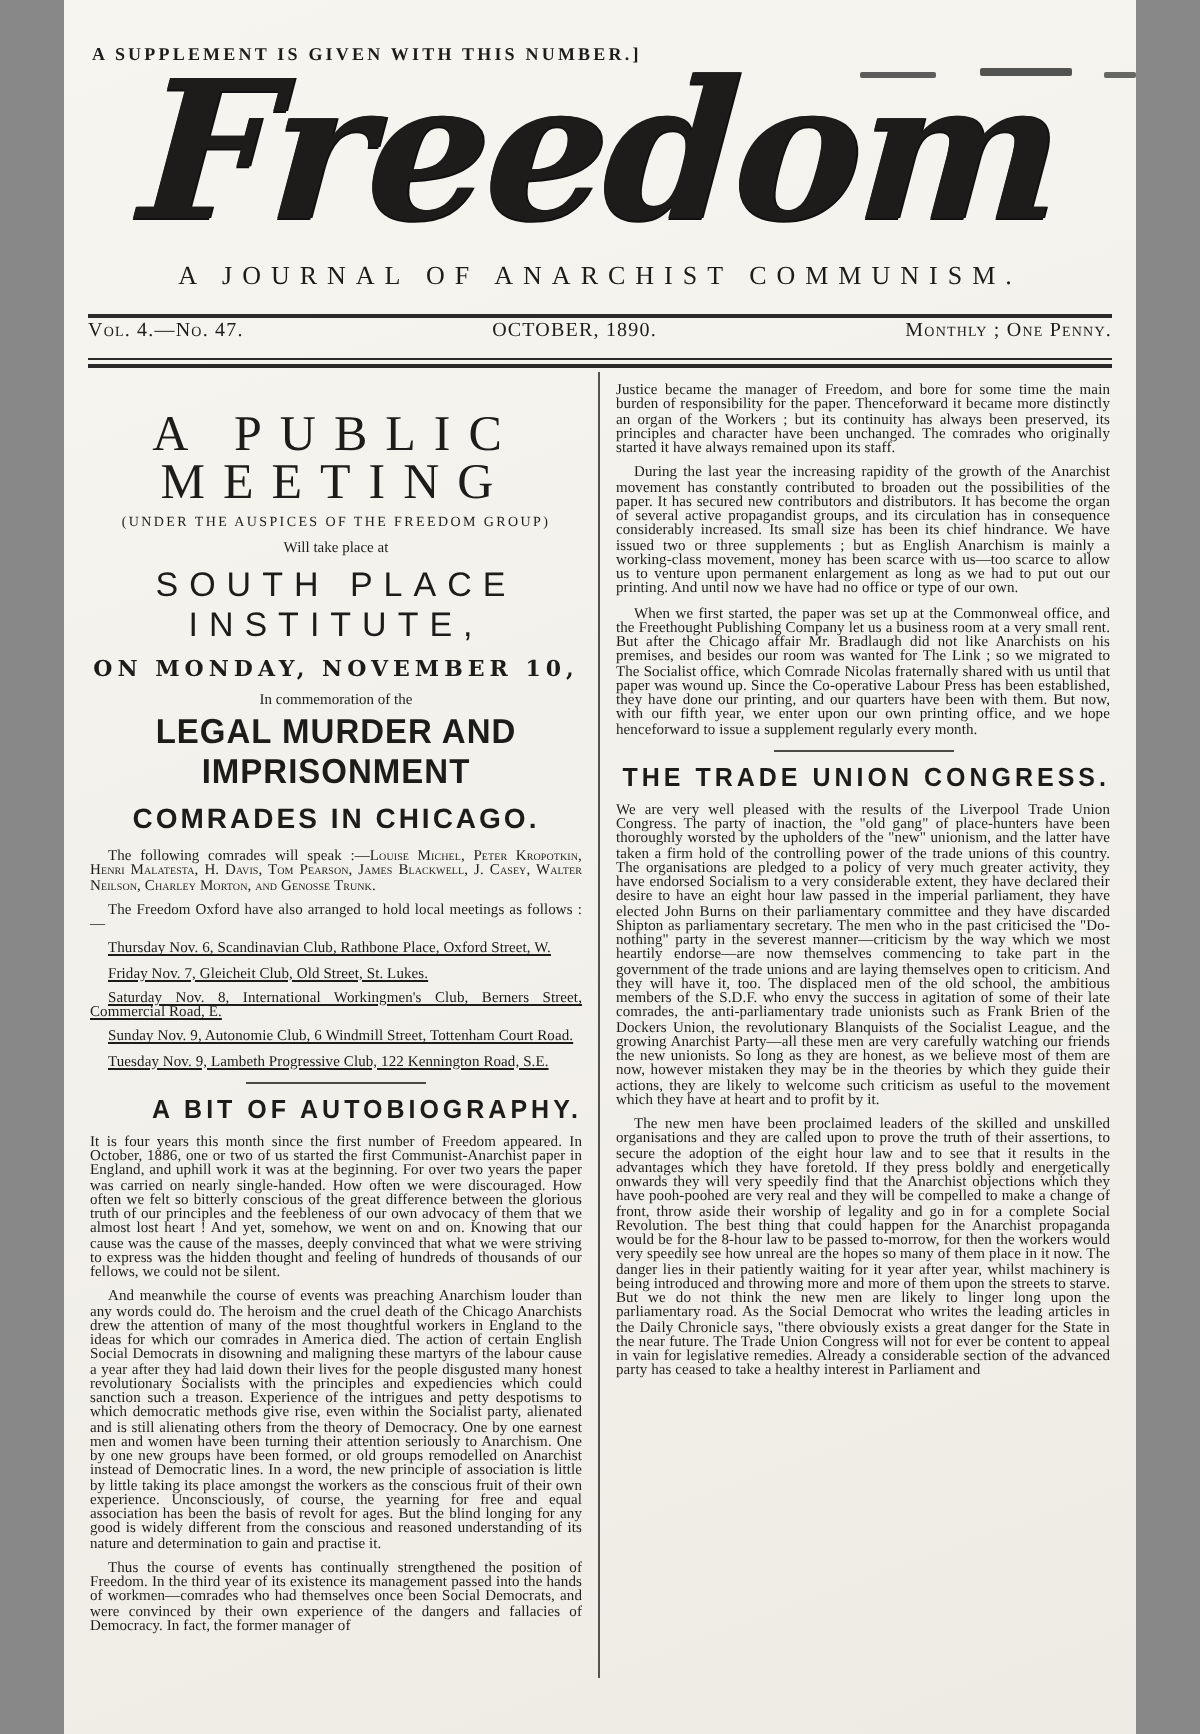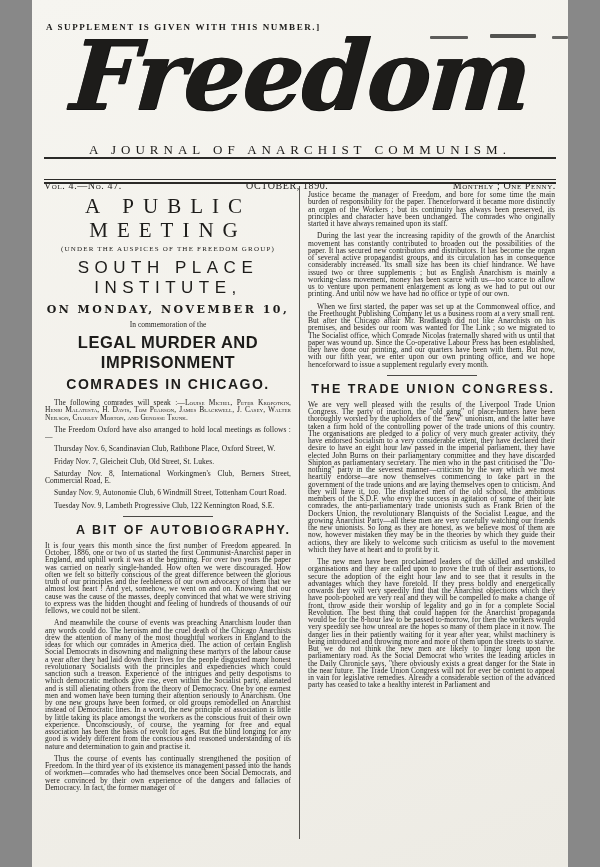--- a/index.html
+++ b/index.html
@@ -24,47 +24,47 @@
   .masthead{position:absolute;top:26px;left:0;width:100%;text-align:center;}
   .masthead-title{
     font-family:"DejaVu Serif",serif;
     font-style:italic;font-weight:700;
     font-size:96px;line-height:100px;
     letter-spacing:-2px;
     transform:skewX(-4deg);
     text-shadow:1px 0 0 #111,0 1px 0 #111;
   }
   .masthead-subtitle{
-    margin-top:16px;
+    margin-top:4px;
     font-size:13px;letter-spacing:5px;font-weight:400;
   }
   
   .rule-top{position:absolute;top:157px;left:12px;right:12px;border-top:2px solid #2b2a28;}
   .issue-bar{
-    position:absolute;top:176px;left:12px;right:12px;height:18px;
+    position:absolute;top:156px;left:12px;right:12px;height:18px;
     display:flex;align-items:center;justify-content:space-between;
     font-size:10px;
   }
   .issue-cell{font-variant:small-caps;letter-spacing:0.6px;}
   .rule-bottom{position:absolute;top:179px;left:12px;right:12px;border-top:1px solid #2b2a28;border-bottom:2px solid #2b2a28;height:2px;}
   
   .columns{
     position:absolute;top:186px;left:13px;right:13px;bottom:28px;
     display:flex;
   }
   .col{width:50%;box-sizing:border-box;text-align:justify;}
   .col-left{padding-right:8px;border-right:1px solid #55534f;}
   .col-right{padding-left:8px;}
   p{margin:5px 0 1px 0;font-size:7.5px;line-height:7.25px;letter-spacing:0.05px;}
   p.indent{text-indent:9px;}
-  p.hang{text-indent:9px;}
+  p.hang{text-indent:9px;text-decoration:underline;}
   .smallcaps{font-variant:small-caps;}
   
   .notice{text-align:center;}
-  .notice-title{font-size:21px;letter-spacing:9px;line-height:24px;margin-top:8px;font-weight:400;}
+  .notice-title{font-size:25px;letter-spacing:9px;line-height:24px;margin-top:20px;font-weight:400;}
   .notice-auspices{font-size:7px;letter-spacing:1.2px;margin-top:3px;}
   .notice-small{font-size:7.5px;margin-top:4px;}
   .notice-venue{font-family:"Liberation Sans",sans-serif;font-size:17px;letter-spacing:5.5px;margin-top:5px;font-weight:400;}
   .notice-date{font-size:11px;font-weight:700;letter-spacing:2.5px;margin-top:5px;font-family:"DejaVu Serif",serif;}
   .notice-headline1{font-family:"Liberation Sans",sans-serif;font-weight:700;font-size:16.5px;letter-spacing:0.5px;margin-top:4px;transform:scaleY(1.05);}
   .notice-ofour{font-size:7px;margin-top:4px;}
   .notice-headline2{font-family:"Liberation Sans",sans-serif;font-weight:700;font-size:14px;letter-spacing:1.5px;margin-top:5px;margin-bottom:7px;}
   
   .divider{width:90px;border-top:1px solid #4a4845;margin:7px auto 6px auto;}
   .article-heading{
@@ -99,20 +99,21 @@
     <span class="issue-cell">Monthly ; One Penny.</span>
   </div>
   <div class="rule-bottom"></div>
 
   <div class="columns">
 
     <div class="col col-left">
       <div class="notice">
         <div class="notice-title">A PUBLIC MEETING</div>
         <div class="notice-auspices">(UNDER THE AUSPICES OF THE FREEDOM GROUP)</div>
+        <div class="notice-small">Will take place at</div>
         <div class="notice-venue">SOUTH PLACE INSTITUTE,</div>
         <div class="notice-date">ON MONDAY, NOVEMBER 10,</div>
         <div class="notice-small">In commemoration of the</div>
         <div class="notice-headline1">LEGAL MURDER AND IMPRISONMENT</div>
         <div class="notice-headline2">COMRADES IN CHICAGO.</div>
       </div>
 
       <p class="indent"><span>The following comrades will speak :—</span><span class="smallcaps">Louise Michel, Peter Kropotkin, Henri Malatesta, H. Davis, Tom Pearson, James Blackwell, J. Casey, Walter Neilson, Charley Morton, and Genosse Trunk.</span></p>
 
       <p class="indent">The Freedom Oxford have also arranged to hold local meetings as follows :—</p>

